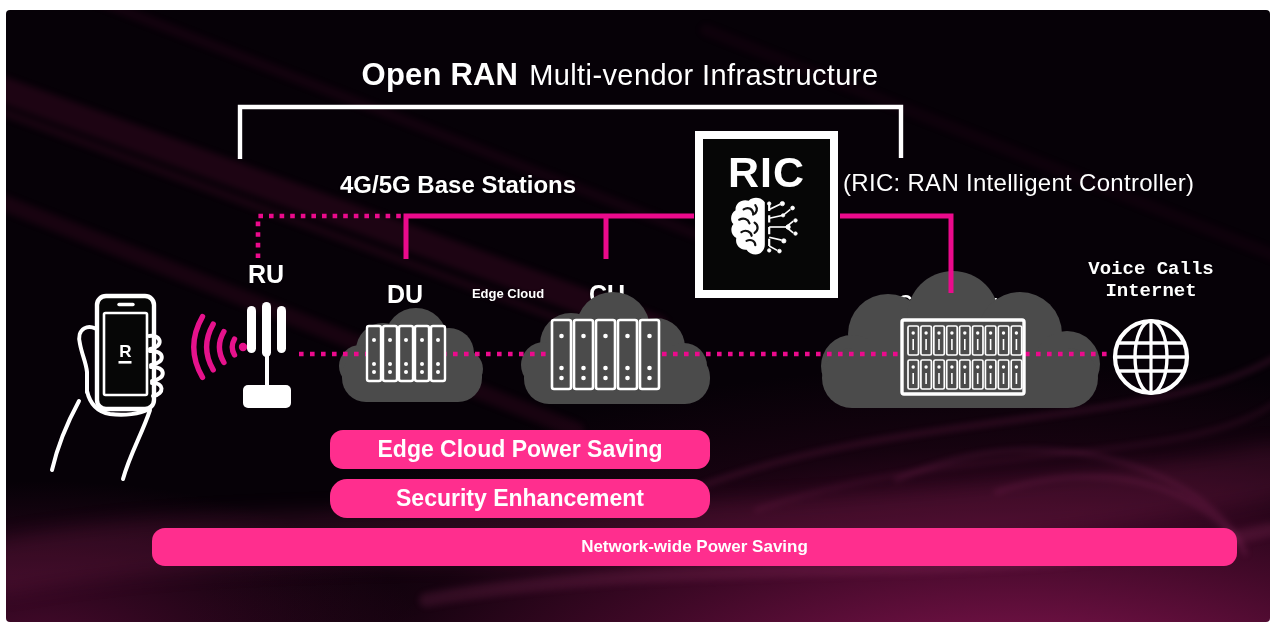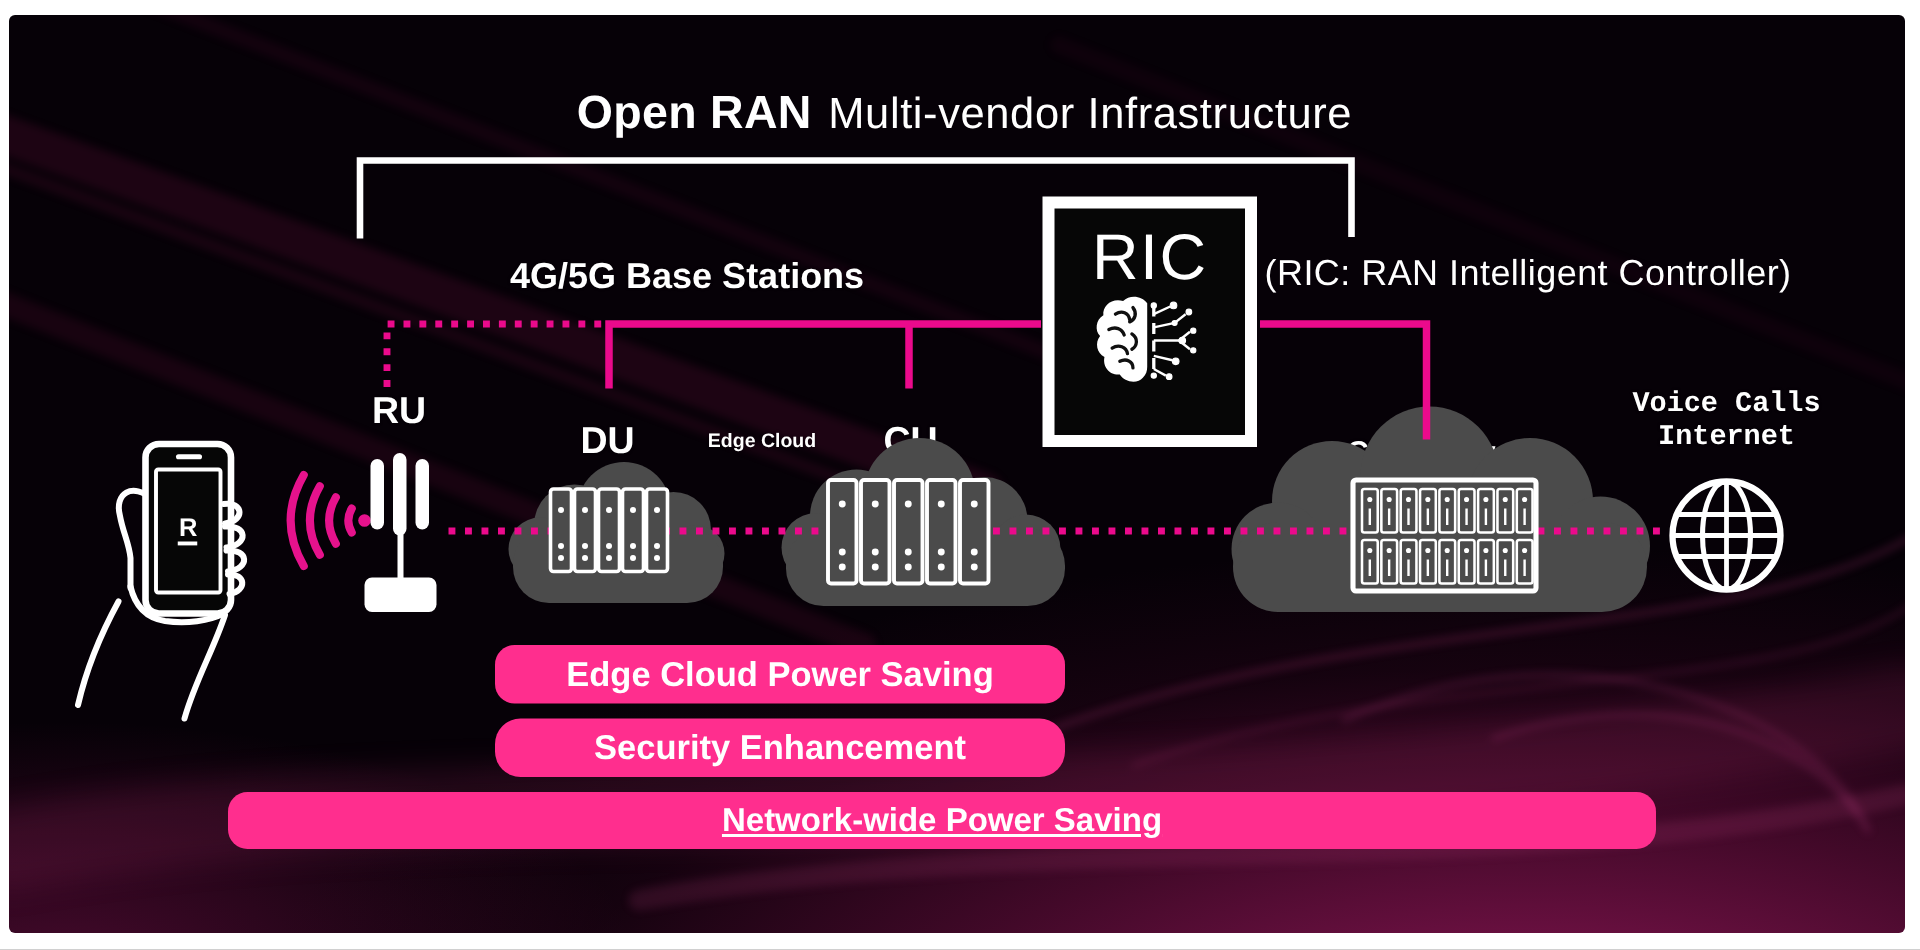--- a/index.html
+++ b/index.html
@@ -7,43 +7,43 @@
         font-family:"Liberation Sans",sans-serif;color:#fff;}
   .canvas{position:absolute;left:6px;top:10px;width:1264px;height:612px;border-radius:4px;
      background:
        radial-gradient(95% 78% at 80% 114%, rgba(152,24,92,0.95) 0%, rgba(104,14,62,0.62) 34%, rgba(56,6,34,0.30) 55%, rgba(0,0,0,0) 72%),
        radial-gradient(46% 40% at 3% 103%, rgba(118,16,72,0.55) 0%, rgba(0,0,0,0) 65%),
        #060107;
      overflow:hidden;}
   .abs{position:absolute;}
   svg{display:block;}
   
-  .title{left:0;top:57px;width:1240px;text-align:center;white-space:nowrap;padding-left:23px;}
+  .title{left:0;top:57px;width:1240px;text-align:center;white-space:nowrap;}
   .title .brand{font-size:31px;font-weight:800;letter-spacing:.2px;}
   .title .rest{font-size:29px;font-weight:400;letter-spacing:.4px;margin-left:11px;}
   .lbl{font-weight:700;white-space:nowrap;text-align:center;text-shadow:0 0 2px rgba(0,0,0,.6);}
   .base-stations{left:340px;top:171px;font-size:24px;font-weight:700;}
   .ric-caption{left:843px;top:169px;font-size:24px;font-weight:400;letter-spacing:.3px;white-space:nowrap;}
   .ru-label{left:238px;top:260px;width:56px;font-size:25px;}
   .du-label{left:377px;top:280px;width:56px;font-size:25px;}
   .cu-label{left:579px;top:280px;width:56px;font-size:25px;}
   .edge-cloud-label{left:448px;top:286px;width:120px;font-size:13px;}
   .core-label{left:883px;top:291px;width:160px;font-size:20px;}
   .voice-label{left:1088px;top:258px;width:126px;font-size:19px;line-height:22px;font-family:Liberation Mono, monospace;}
   
   .ric-box{left:695px;top:131px;width:127px;height:151px;background:#060606;border:8px solid #ffffff;
            display:flex;flex-direction:column;align-items:center;justify-content:flex-start;z-index:6;}
-  .ric-box .ric-word{font-size:43px;font-weight:400;letter-spacing:1px;line-height:1;margin-top:12px;}
+  .ric-box .ric-word{font-size:43px;font-weight:700;letter-spacing:1px;line-height:1;margin-top:12px;}
   
   .pill{background:var(--pink);border-radius:13px;display:flex;align-items:center;justify-content:center;
         font-weight:700;color:#fff;text-align:center;z-index:5;}
   .pill-optimal{left:152px;top:428px;width:170px;height:91px;font-size:22px;line-height:28px;border-radius:15px;}
   .pill-edge{left:330px;top:430px;width:380px;height:39px;font-size:23px;}
   .pill-security{left:330px;top:479px;width:380px;height:39px;font-size:23px;border-radius:17px;}
-  .pill-network{left:152px;top:528px;width:952px;height:38px;font-size:22px;text-decoration:underline;}
+  .pill-network{left:152px;top:528px;width:1085px;height:38px;font-size:17px;}
 </style>
 </head>
 <body>
 
 <div class="page" style="--pink:#FF2E8E;">
 
   <div class="canvas">
     <svg width="1264" height="612" viewBox="0 0 1264 612">
       <g stroke-linecap="round" fill="none" style="filter:blur(3px);">
         <line x1="-30" y1="70" x2="650" y2="318" stroke="rgba(172,28,94,0.14)" stroke-width="26"></line>

